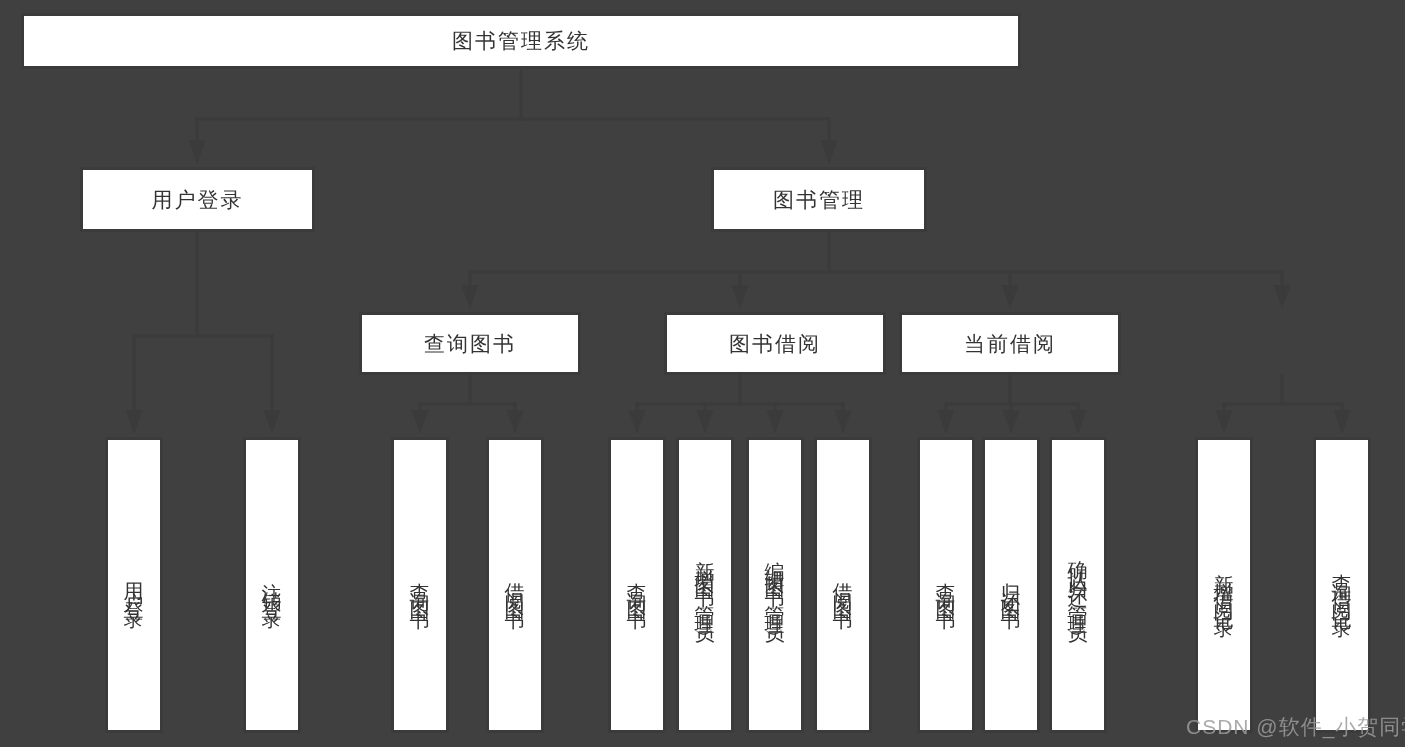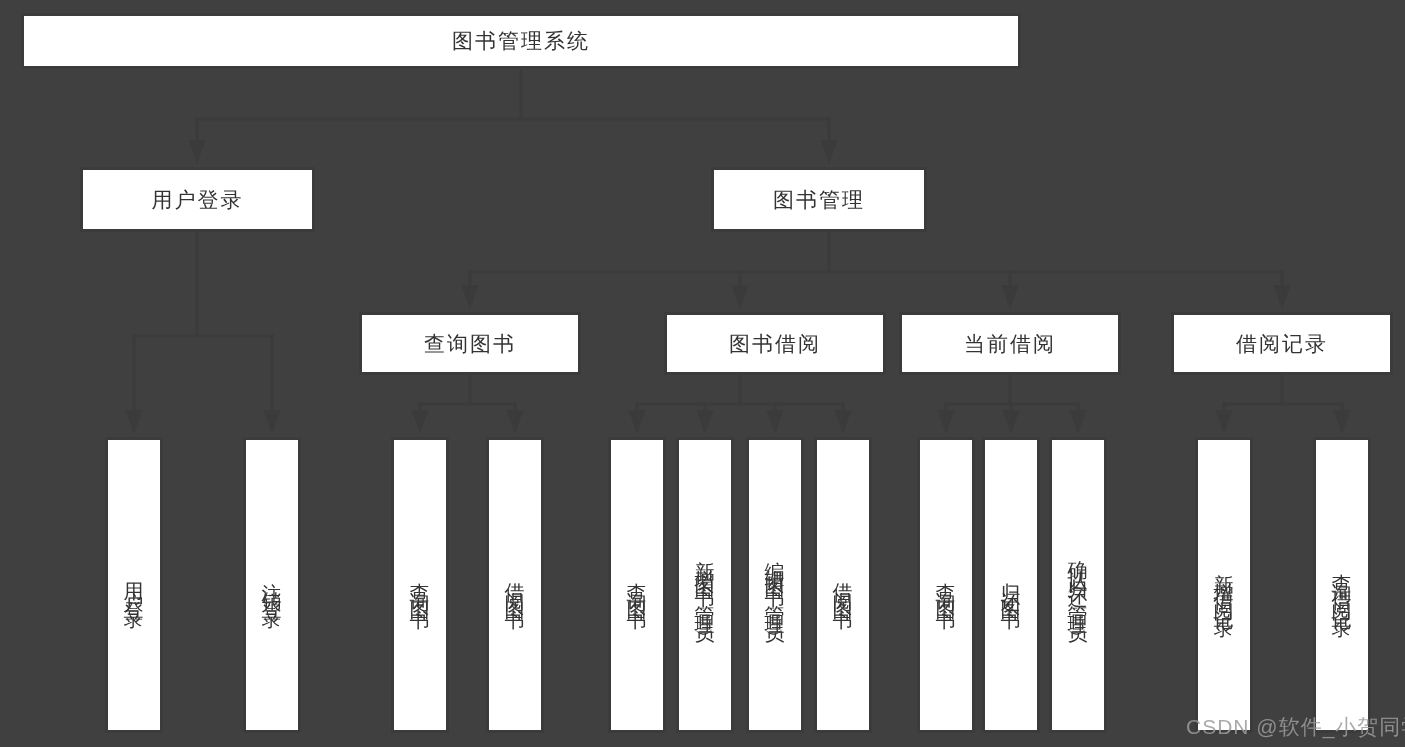--- a/index.html
+++ b/index.html
@@ -158,23 +158,20 @@
 
   <div class="node hnode" style="left:359px; top:312px; width:222px; height:63px;">
     <span>查询图书</span>
   </div>
   <div class="node hnode" style="left:664px; top:312px; width:222px; height:63px;">
     <span>图书借阅</span>
   </div>
   <div class="node hnode" style="left:899px; top:312px; width:222px; height:63px;">
     <span>当前借阅</span>
   </div>
-  <div class="node hnode" style="left:1171px; top:312px; width:222px; height:63px;">
-    <span>借阅记录</span>
-  </div>
 
   <div class="node leaf" style="left:105px; top:437px; width:58px; height:296px;">
     <span>用户登录</span>
   </div>
   <div class="node leaf" style="left:243px; top:437px; width:58px; height:296px;">
     <span>注销登录</span>
   </div>
 
   <div class="node leaf" style="left:391px; top:437px; width:58px; height:296px;">
     <span>查询图书</span>

